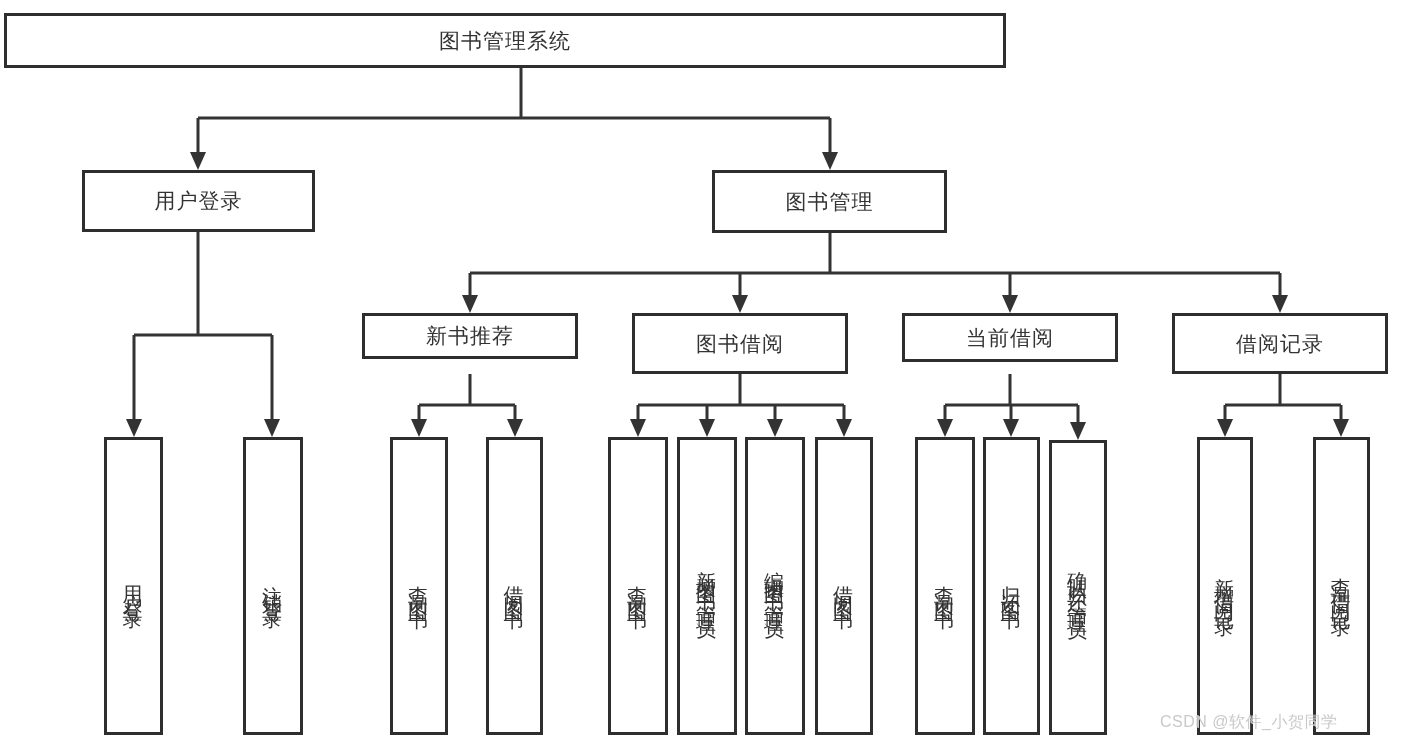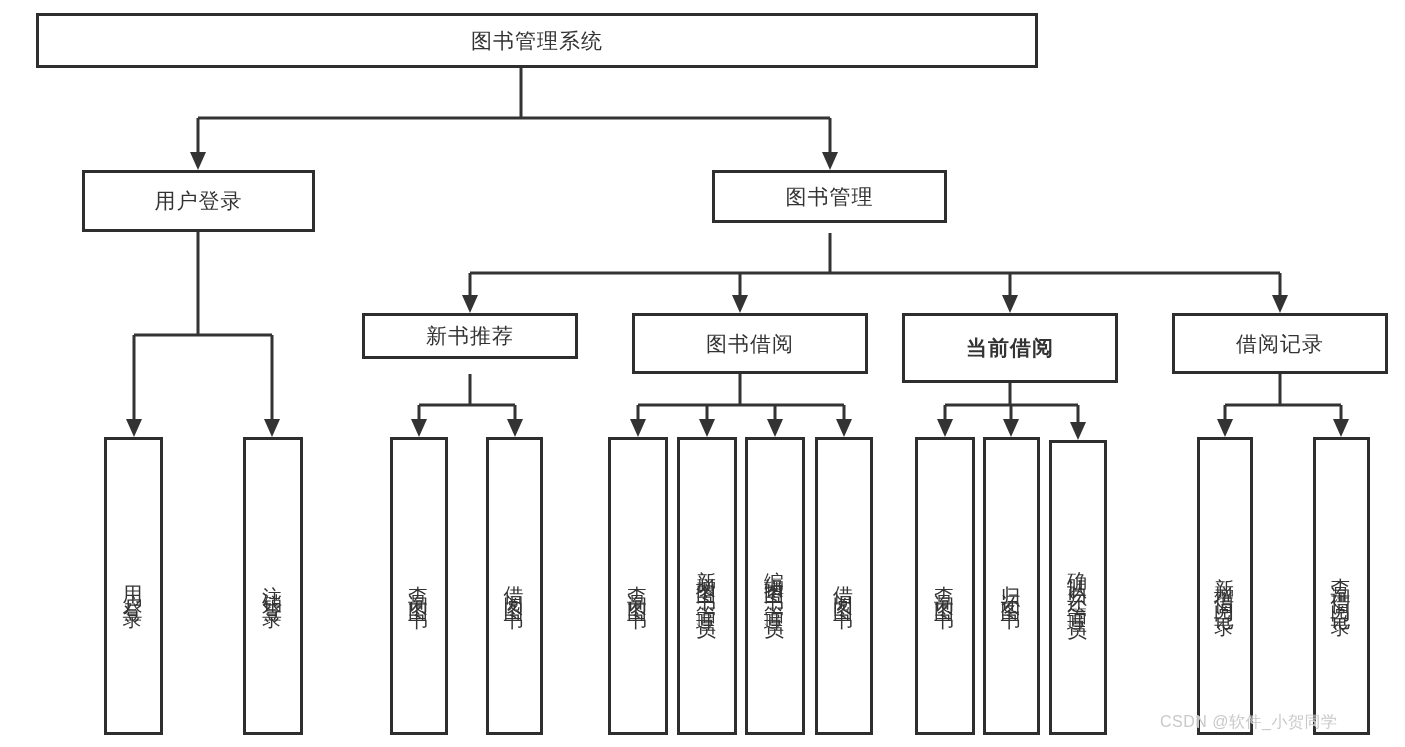--- a/index.html
+++ b/index.html
@@ -113,28 +113,28 @@
       M699 419 L715 419 L707 437 Z
       M767 419 L783 419 L775 437 Z
       M836 419 L852 419 L844 437 Z
       M937 419 L953 419 L945 437 Z
       M1003 419 L1019 419 L1011 437 Z
       M1070 422 L1086 422 L1078 440 Z
       M1217 419 L1233 419 L1225 437 Z
       M1333 419 L1349 419 L1341 437 Z"></path>
   </svg>
 
-  <div class="node" style="left:36px; top:13px; width:1002px; height:55px;">图书管理系统</div>
+  <div class="node" style="left:4px; top:13px; width:1002px; height:55px;">图书管理系统</div>
 
   <div class="node" style="left:82px; top:170px; width:233px; height:62px;">用户登录</div>
-  <div class="node" style="left:712px; top:170px; width:235px; height:53px;">图书管理</div>
+  <div class="node" style="left:712px; top:170px; width:235px; height:63px;">图书管理</div>
 
   <div class="node" style="left:362px; top:313px; width:216px; height:46px;">新书推荐</div>
-  <div class="node" style="left:632px; top:313px; width:236px; height:61px;">图书借阅</div>
-  <div class="node" style="left:902px; top:313px; width:216px; height:70px;font-weight:bold;">当前借阅</div>
+  <div class="node" style="left:632px; top:313px; width:216px; height:61px;">图书借阅</div>
+  <div class="node" style="left:902px; top:313px; width:216px; height:49px;">当前借阅</div>
   <div class="node" style="left:1172px; top:313px; width:216px; height:61px;">借阅记录</div>
 
   <div class="leaf" style="left:104px; top:437px; width:59px; height:298px;">用户登录</div>
   <div class="leaf" style="left:243px; top:437px; width:60px; height:298px;">注销登录</div>
 
   <div class="leaf" style="left:390px; top:437px; width:58px; height:298px;">查询图书</div>
   <div class="leaf" style="left:486px; top:437px; width:57px; height:298px;">借阅图书</div>
 
   <div class="leaf" style="left:608px; top:437px; width:60px; height:298px;">查询图书</div>
   <div class="leaf" style="left:677px; top:437px; width:60px; height:298px; letter-spacing:7px;">新增图书（管理员）</div>

